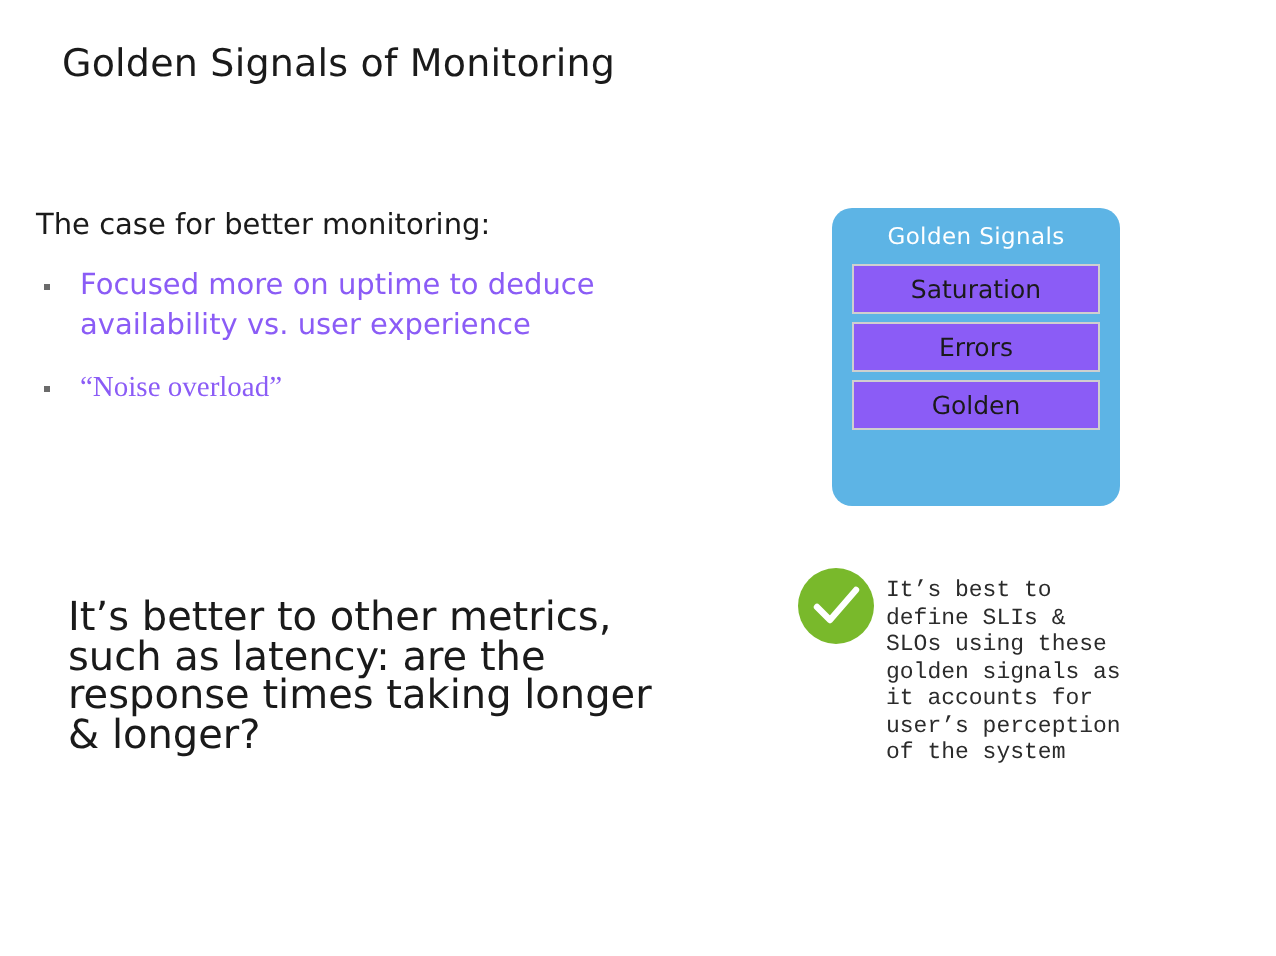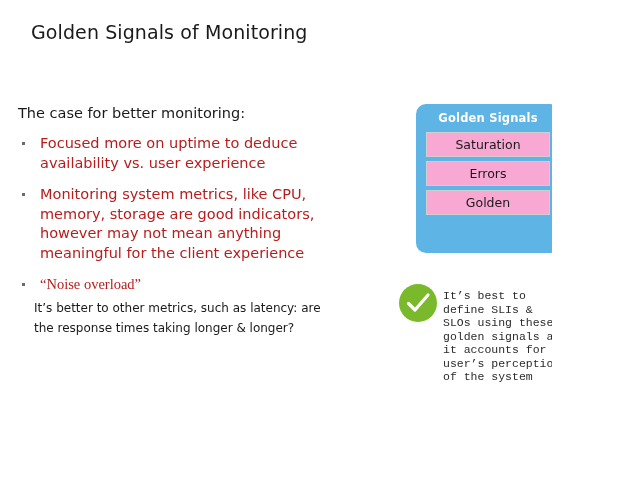--- a/index.html
+++ b/index.html
@@ -10,20 +10,21 @@
   body {
     font-family: "DejaVu Sans", sans-serif;
     -webkit-font-smoothing: antialiased;
   }
   #slide {
     position: relative;
     width: 552px;
     height: 478px;
     background: #ffffff;
     overflow: hidden;
+    padding-left: 32px;
   }
 
   
   #slide-title {
     position: absolute;
     left: 31px;
     top: 20px;
     font-size: 19px;
     line-height: 24px;
     color: #1a1a1a;
@@ -47,65 +48,65 @@
   ul.bullets {
     list-style: none;
     margin: 0;
     padding: 0;
   }
   ul.bullets li {
     position: relative;
     padding-left: 22px;
     font-size: 14.5px;
     line-height: 19.5px;
-    color: #b91c1c;
+    color: #8b5cf6;
     margin-bottom: 12px;
   }
   ul.bullets li:last-child { margin-bottom: 0; font-family: Liberation Serif, serif; }
   ul.bullets li .bullet-dot {
     position: absolute;
     left: 4px;
     top: 8px;
     width: 3px;
     height: 3px;
     background: #6b6b6b;
   }
   #closing-para {
     position: absolute;
     left: 34px;
     top: 299px;
     width: 300px;
-    font-size: 12px;
+    font-size: 20px;
     line-height: 19.5px;
     color: #1a1a1a;
   }
 
   
   #golden-panel {
     position: absolute;
     left: 416px;
     top: 104px;
     width: 144px;
     height: 149px;
     background: #5db4e5;
     border-radius: 10px;
     box-sizing: border-box;
     padding: 5px 10px 8px 10px;
   }
   #golden-panel-title {
     text-align: center;
     color: #ffffff;
     font-size: 11.5px;
-    font-weight: bold;
+    font-weight: normal;
     line-height: 19px;
     letter-spacing: 0.2px;
   }
   .signal-box {
     height: 25px;
-    background: #f9a8d4;
+    background: #8b5cf6;
     border: 1px solid #cfcfcf;
     box-sizing: border-box;
     margin-top: 4px;
     display: flex;
     align-items: center;
     justify-content: center;
     font-size: 12.5px;
     color: #1a1a1a;
   }
   .signal-box:first-of-type { margin-top: 2px; }
@@ -151,21 +152,20 @@
 
     <div class="lead-line">The case for better monitoring:</div>
 
     <ul class="bullets">
       <li>
         <span class="bullet-dot"></span>
         <span>Focused more on uptime to deduce availability vs. user experience</span>
       </li>
       <li>
         <span class="bullet-dot"></span>
-        <span>Monitoring system metrics, like CPU, memory, storage are good indicators, however may not mean anything meaningful for the client experience</span>
       </li>
       <li>
         <span class="bullet-dot"></span>
         <span>“Noise overload”</span>
       </li>
     </ul>
   </div>
 
   <div id="closing-para">It’s better to other metrics, such as latency: are the response times taking longer &amp; longer?</div>
 

